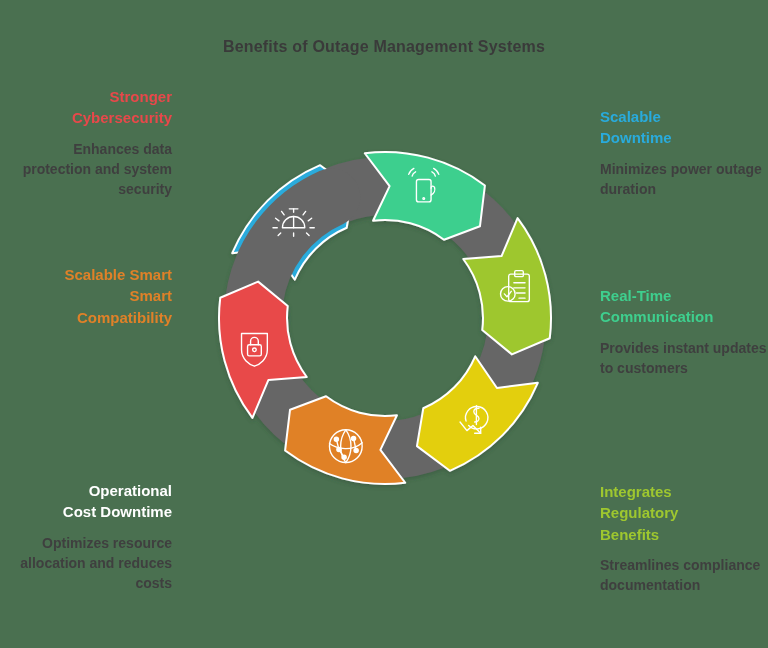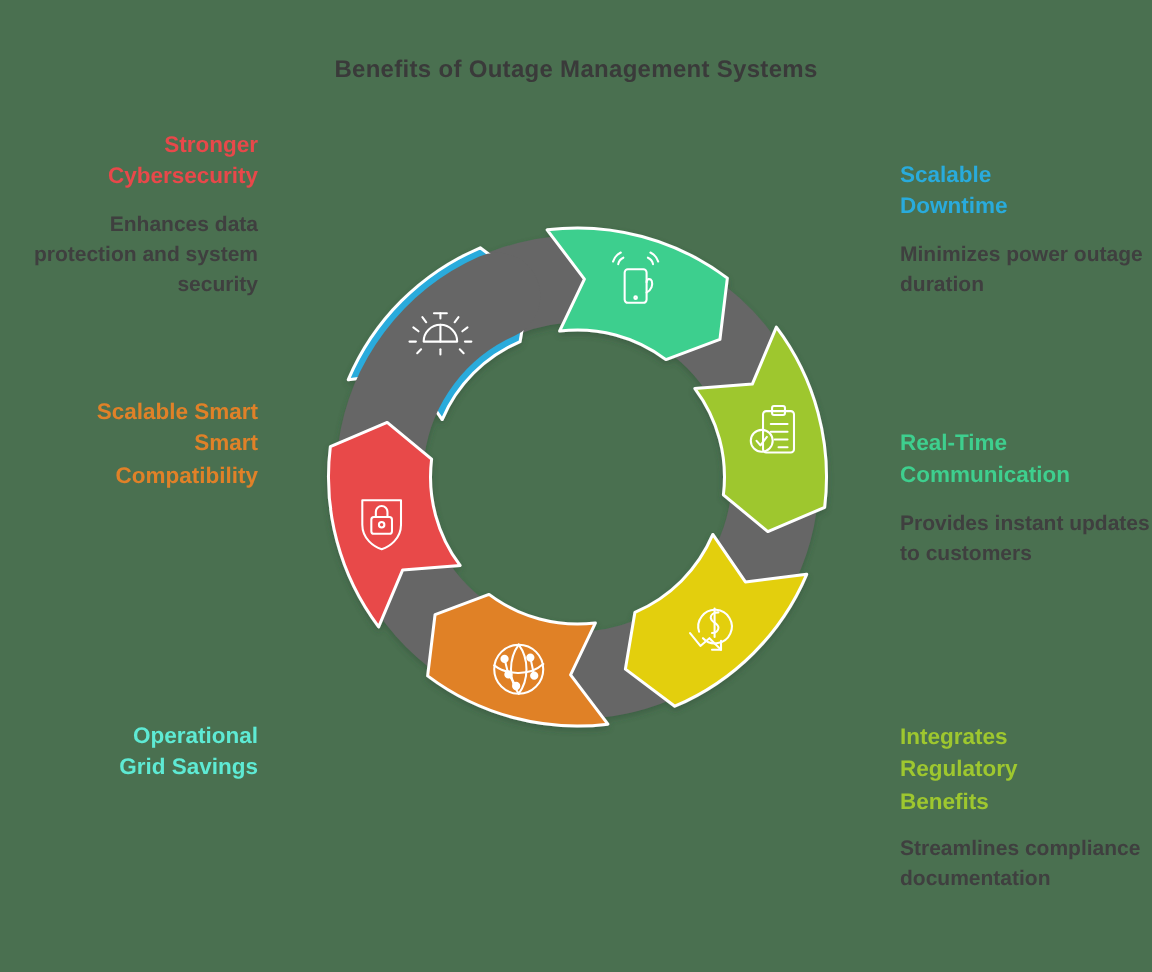--- a/index.html
+++ b/index.html
@@ -163,24 +163,25 @@
 
   <div class="label-block align-right" id="lbl-scalable">
     <p class="label-title" style="color: rgb(224, 129, 40);">
       <span>Scalable Smart</span><br>
       <span>Smart</span><br>
       <span>Compatibility</span>
     </p>
   </div>
 
   <div class="label-block align-right" id="lbl-cost">
-    <p class="label-title" style="color: #5eead4;">
+    <p class="label-title" style="color: #ffffff;">
       <span>Operational</span><br>
-      <span>Grid Savings</span>
-    </p>
+      <span>Cost Downtime</span>
+    </p>
+    <p class="label-desc">Optimizes resource allocation and reduces costs</p>
   </div>
 
   <div class="label-block align-left" id="lbl-downtime">
     <p class="label-title" style="color: rgb(41, 171, 220);">
       <span>Scalable</span><br>
       <span>Downtime</span>
     </p>
     <p class="label-desc">Minimizes power outage duration</p>
   </div>
 

